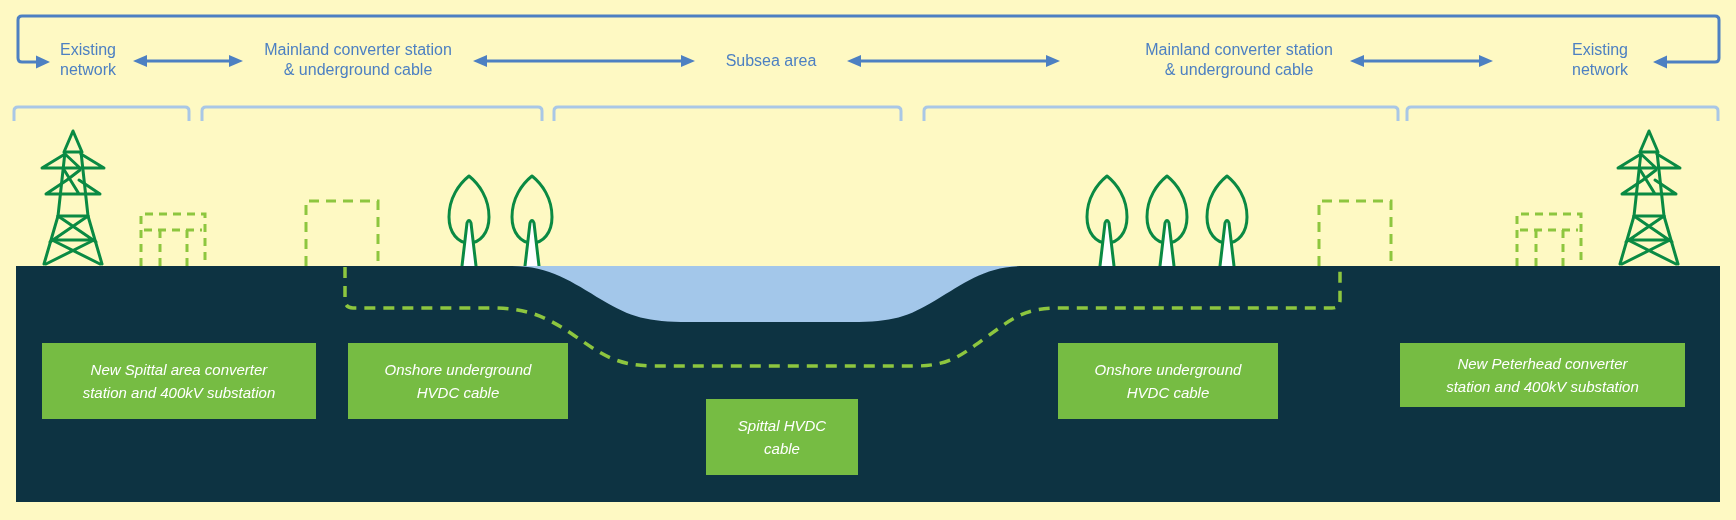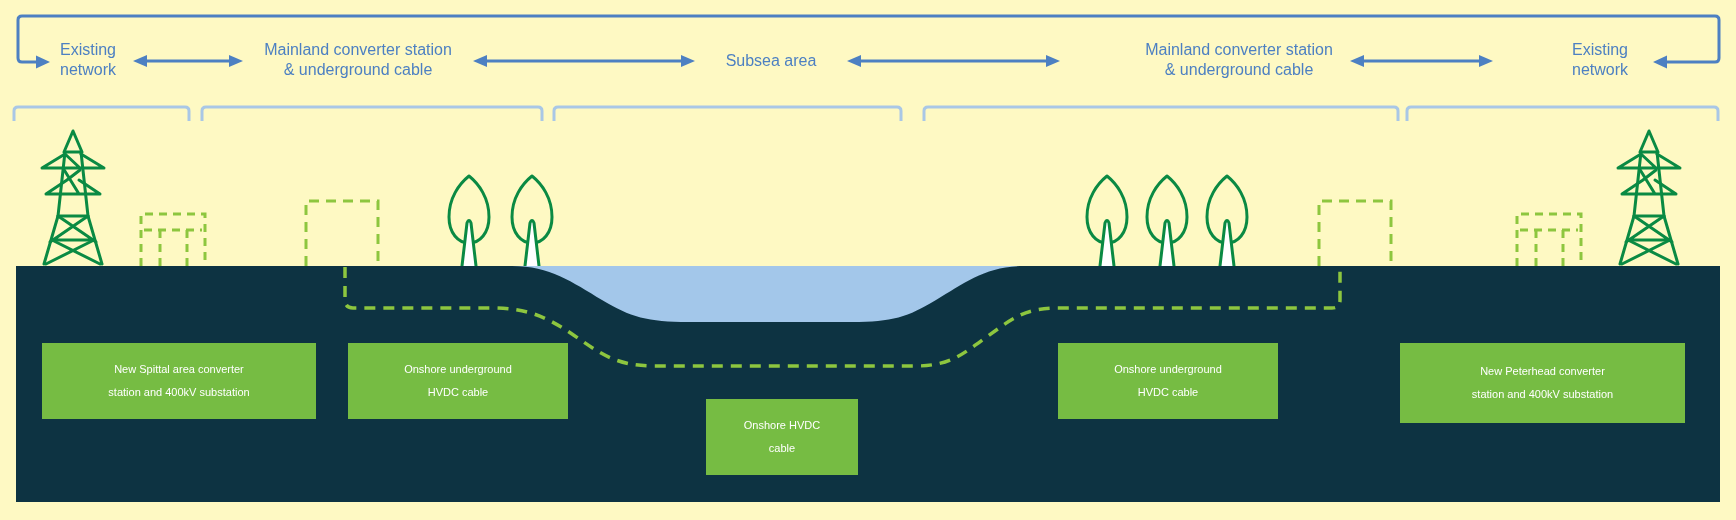--- a/index.html
+++ b/index.html
@@ -10,21 +10,21 @@
   .layer { position:absolute; left:0; top:0; }
   .seg-label {
     position:absolute; transform:translateX(-50%);
     text-align:center; white-space:pre-line;
     color:#4d80c2; font-size:16px; line-height:20px; font-weight:400;
   }
   .green-box {
     position:absolute; background:#76bc43; color:#ffffff;
     display:flex; align-items:center; justify-content:center;
     text-align:center; white-space:pre-line;
-    font-size:11px; line-height:23px;
+    font-size:15px; line-height:23px;font-style:italic;
   }
 </style>
 </head>
 <body>
 
 <div class="canvas">
 
   <svg class="layer" width="1736" height="520" viewBox="0 0 1736 520">
     <defs>
       <symbol id="i-pylon" viewBox="0 0 78 138">
@@ -121,20 +121,20 @@
   <div class="seg-label" style="left:771px; top:51px;">Subsea area</div>
   <div class="seg-label" style="left:1239px; top:40px;">Mainland converter station
 &amp; underground cable</div>
   <div class="seg-label" style="left:1600px; top:40px;">Existing
 network</div>
 
   <div class="green-box" style="left:42px; top:343px; width:274px; height:76px;">New Spittal area converter
 station and 400kV substation</div>
   <div class="green-box" style="left:348px; top:343px; width:220px; height:76px;">Onshore underground
 HVDC cable</div>
-  <div class="green-box" style="left:706px; top:399px; width:152px; height:76px;">Onshore HVDC
+  <div class="green-box" style="left:706px; top:399px; width:152px; height:76px;">Spittal HVDC
 cable</div>
   <div class="green-box" style="left:1058px; top:343px; width:220px; height:76px;">Onshore underground
 HVDC cable</div>
-  <div class="green-box" style="left:1400px; top:343px; width:285px; height:80px;">New Peterhead converter
+  <div class="green-box" style="left:1400px; top:343px; width:285px; height:64px;">New Peterhead converter
 station and 400kV substation</div>
 
 </div>
 
 </body></html>

